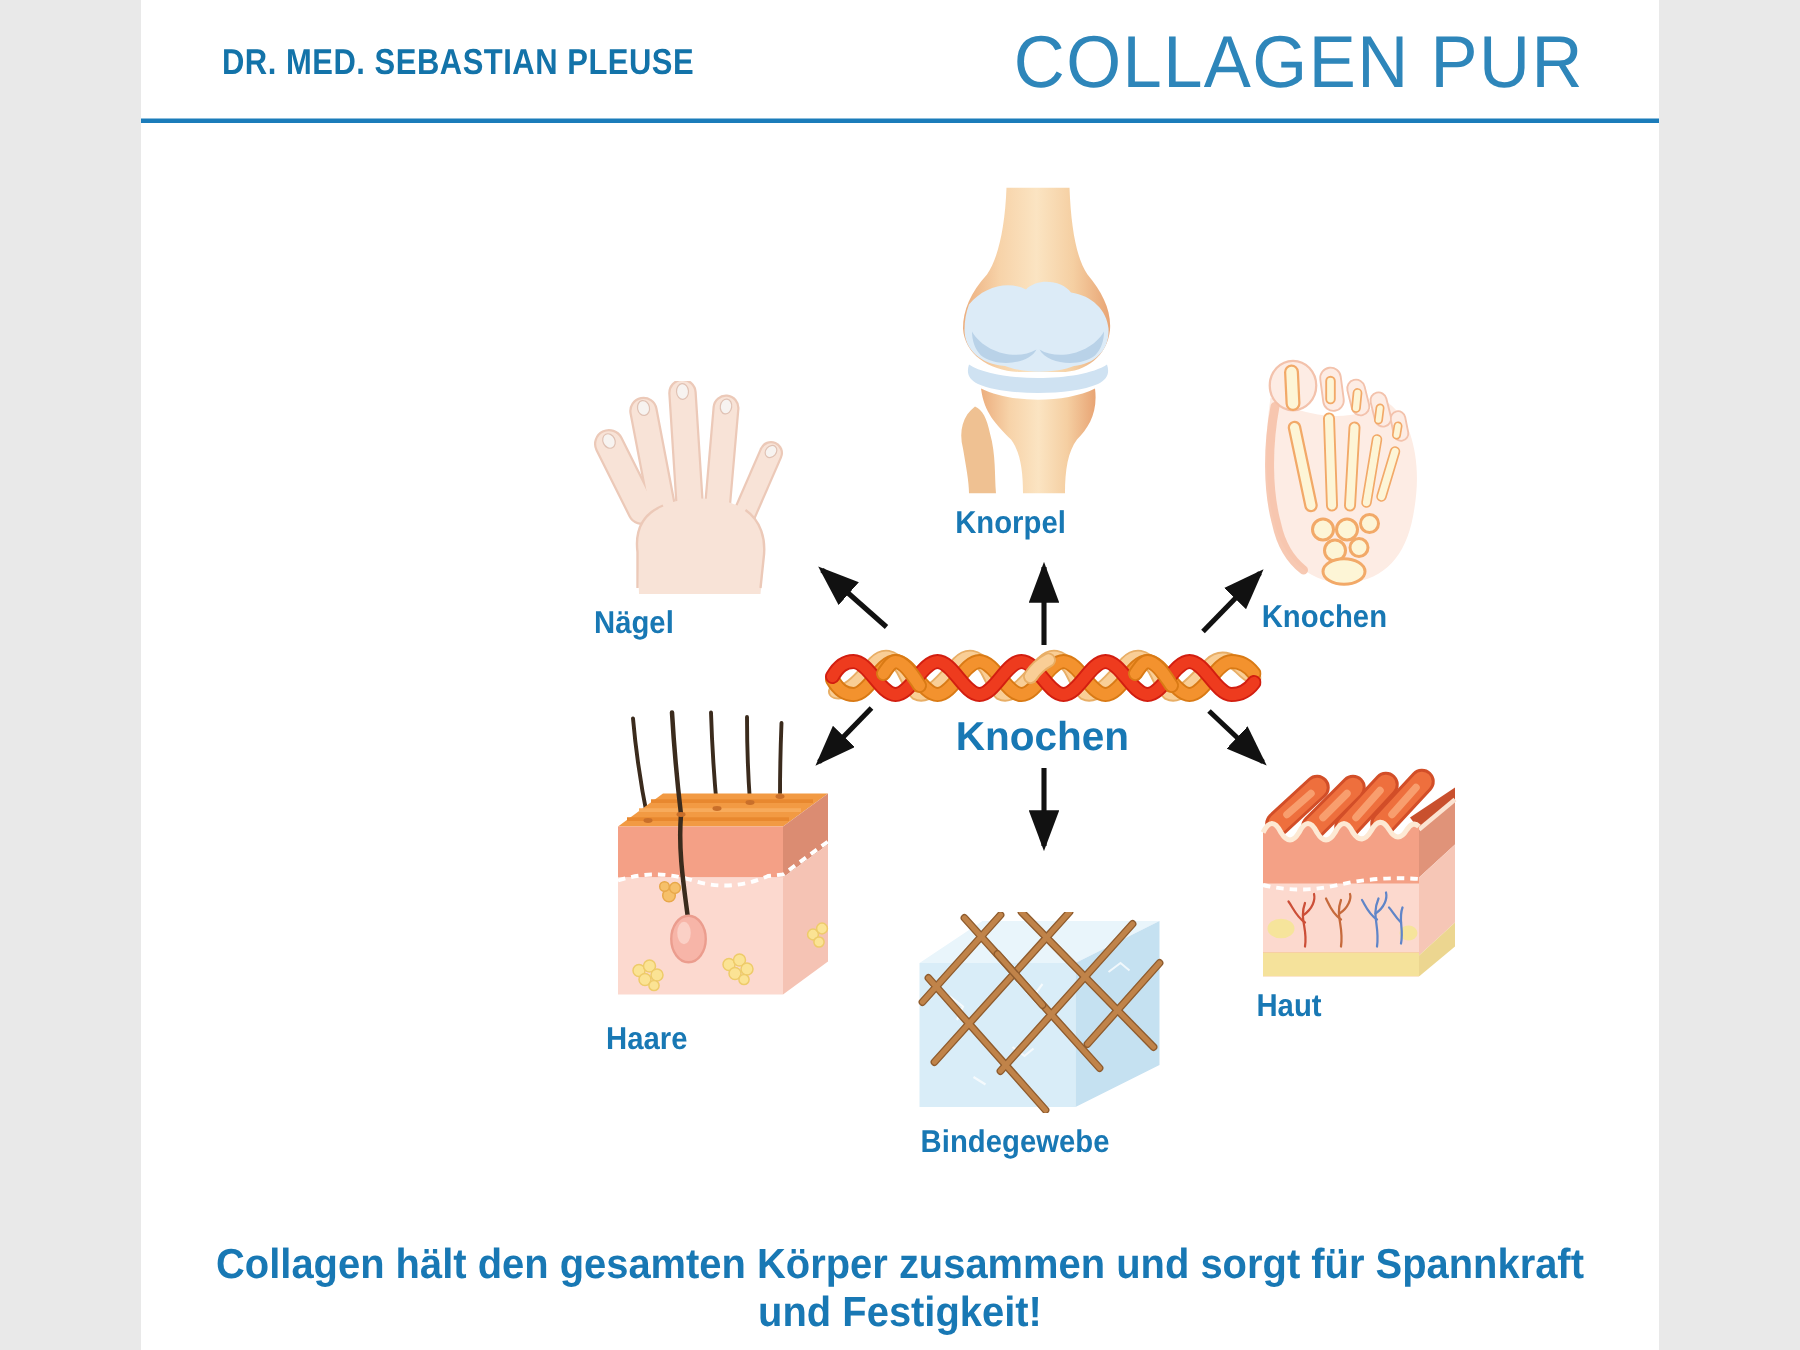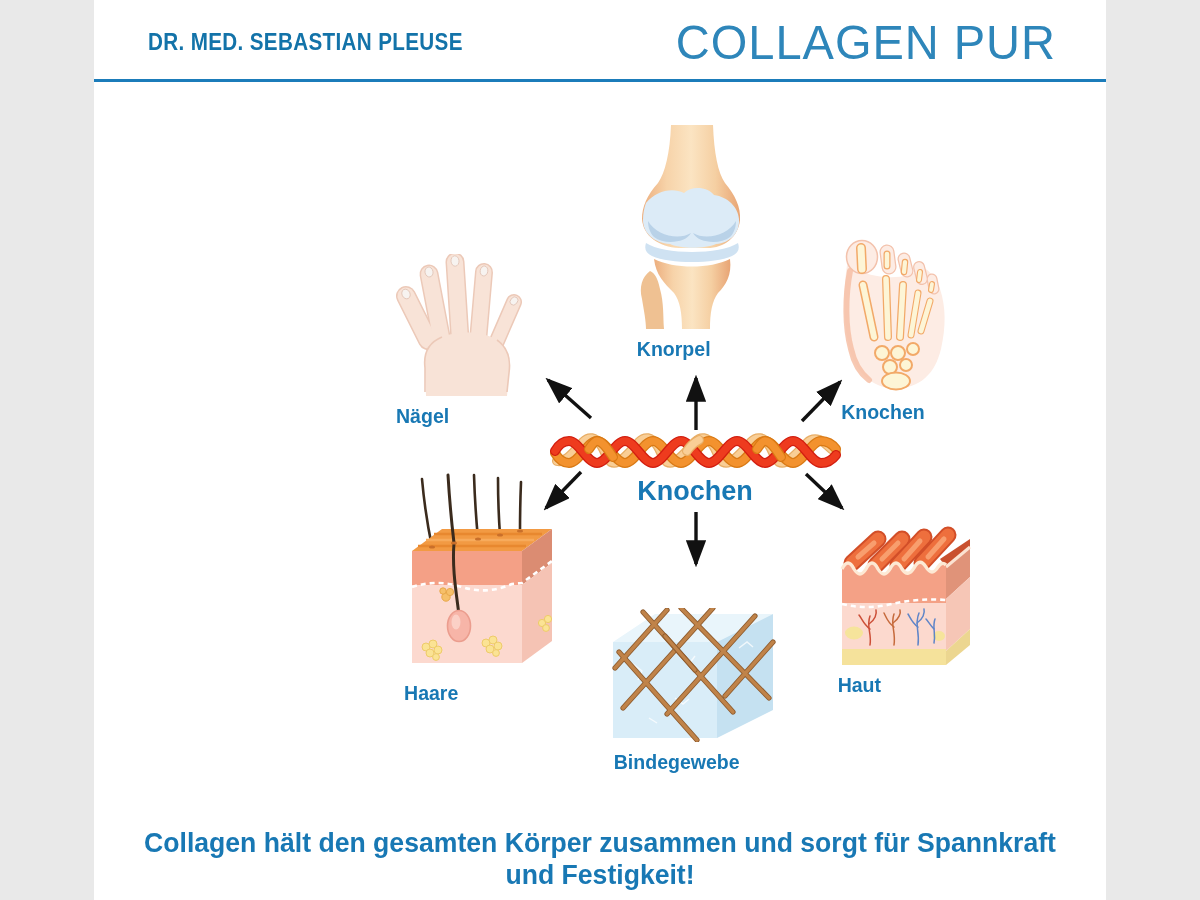--- a/index.html
+++ b/index.html
@@ -235,21 +235,21 @@
             <path d="M56,28 L86,62"></path>
           </g>
         <g stroke="#c08349" stroke-width="3.4">
             <path d="M56,28 L86,62"></path>
           </g>
       </g>
     </svg>
     <figcaption class="nlabel">Bindegewebe</figcaption>
   </figure>
 
-  <figure class="node" style="left:742px;top:515px;width:140px;margin:0">
+  <figure class="node" style="left:742px;top:501px;width:140px;margin:0">
     <svg width="140" height="150" viewBox="0 0 140 150">
       <polygon points="104,44 134,24 134,34 110,52" fill="#c9502e"></polygon>
       <g stroke-linecap="round" fill="none">
         <g stroke="#d24e28" stroke-width="17">
           <line x1="16" y1="48" x2="42" y2="24"></line>
             <line x1="40" y1="50" x2="66" y2="24"></line>
           <line x1="62" y1="50" x2="88" y2="22"></line>
             <line x1="86" y1="48" x2="112" y2="20"></line>
         </g>
         <g stroke="#ee6f3d" stroke-width="13">

